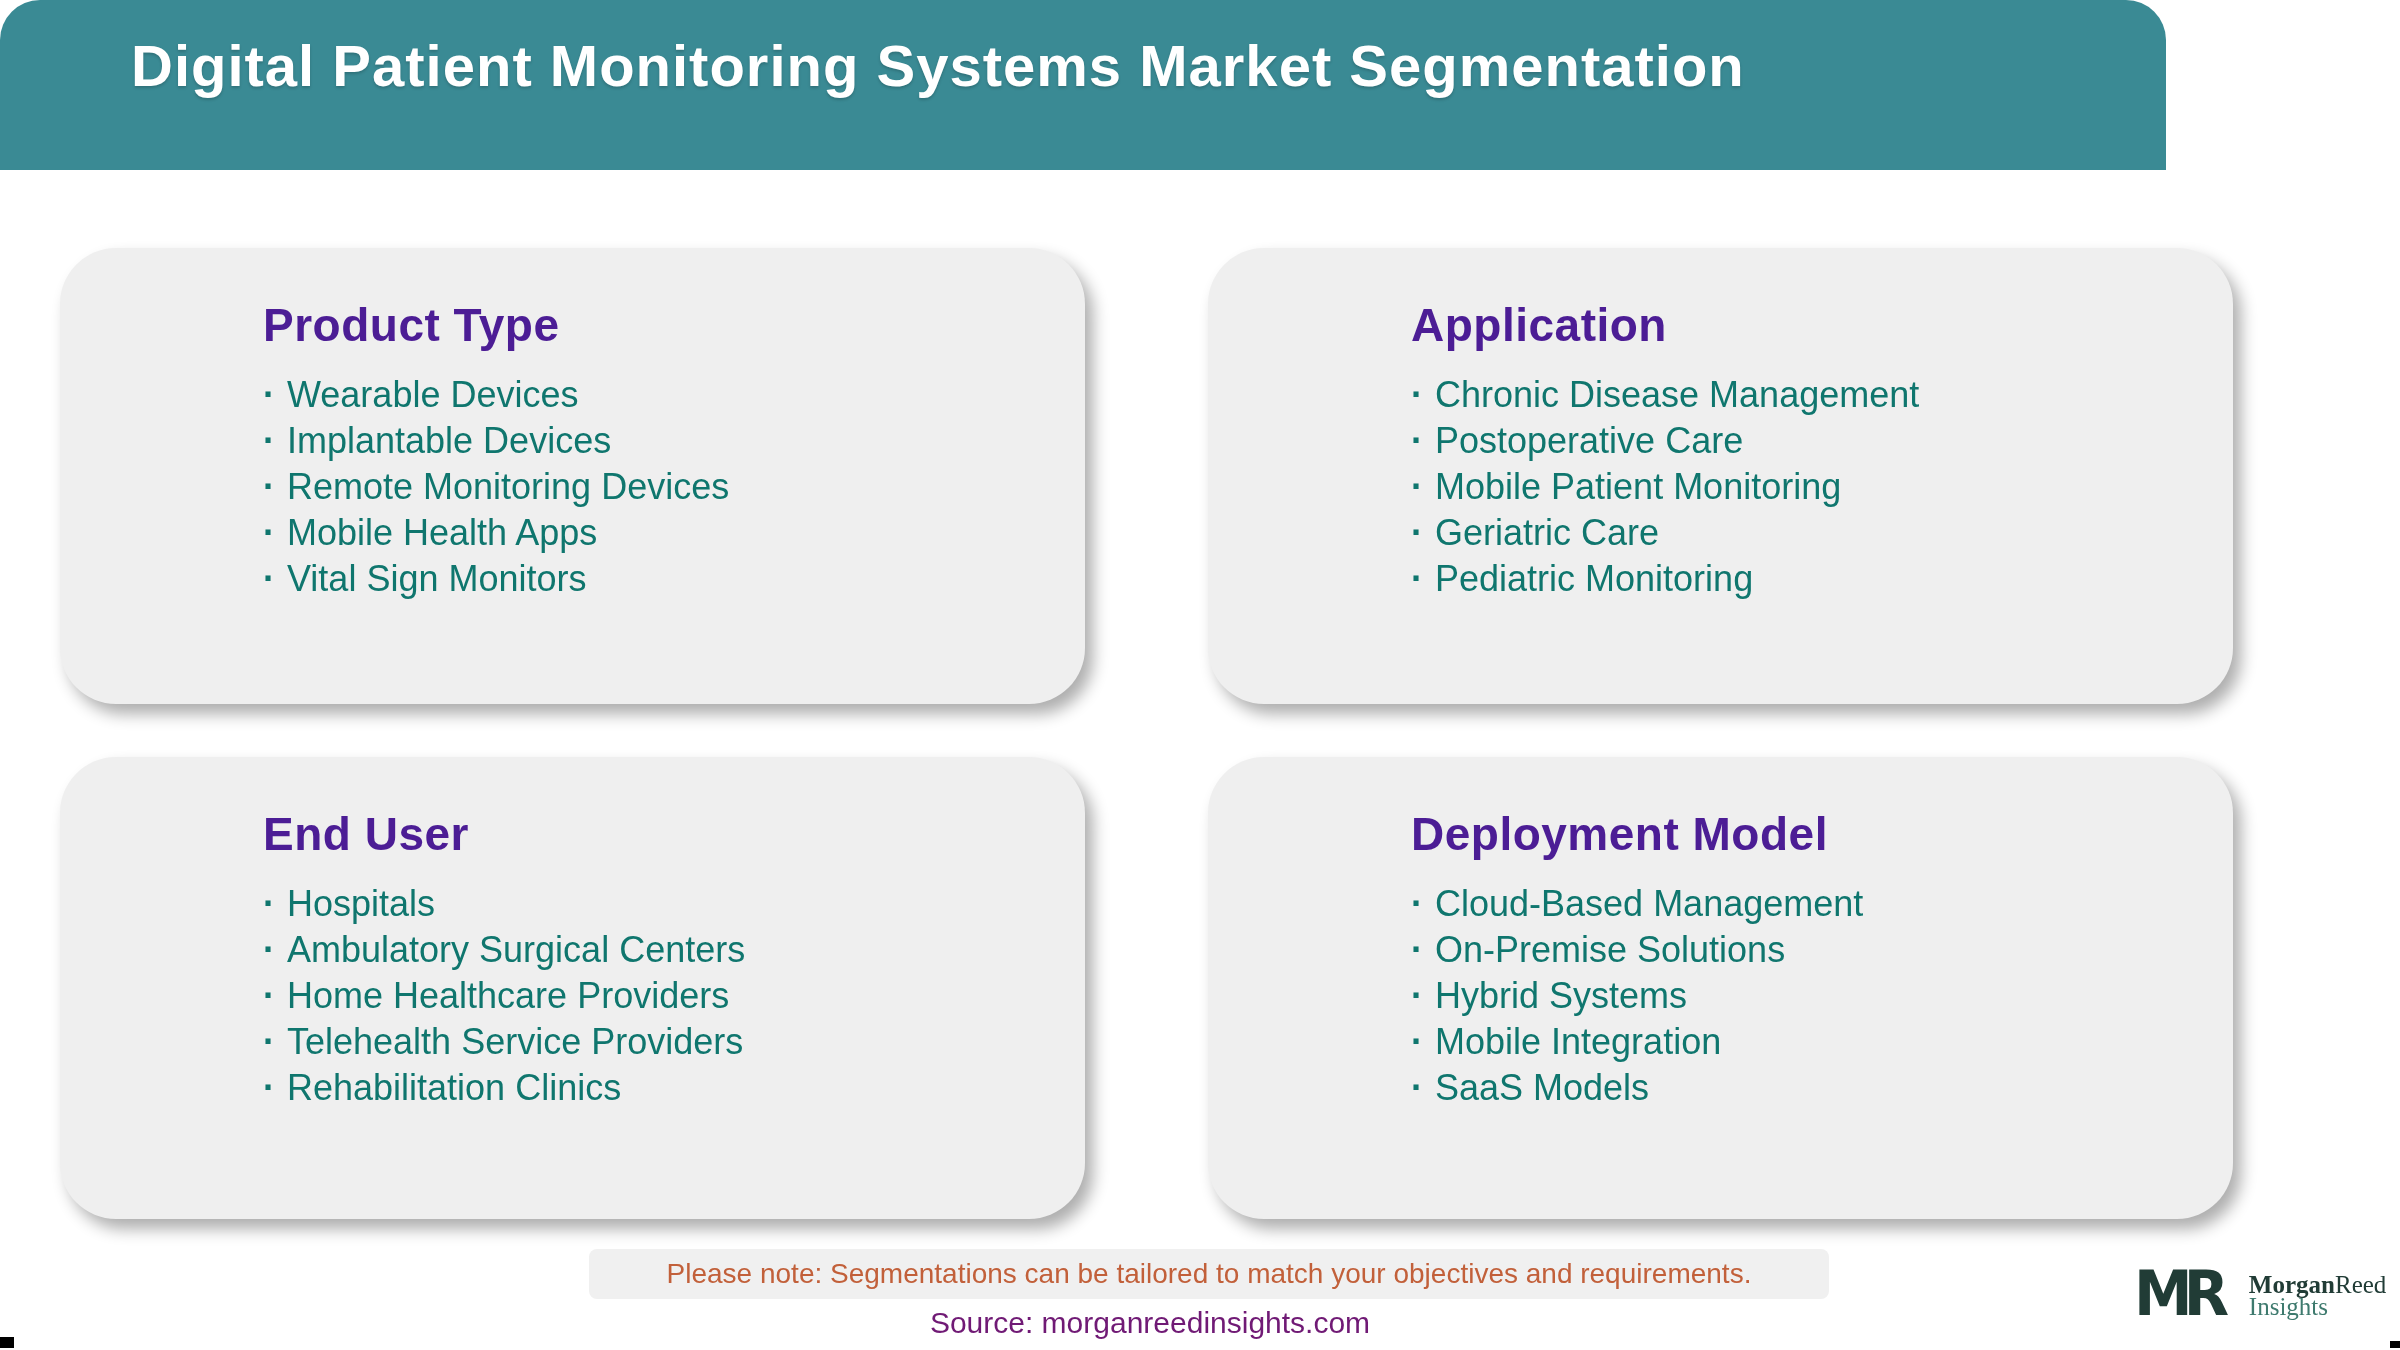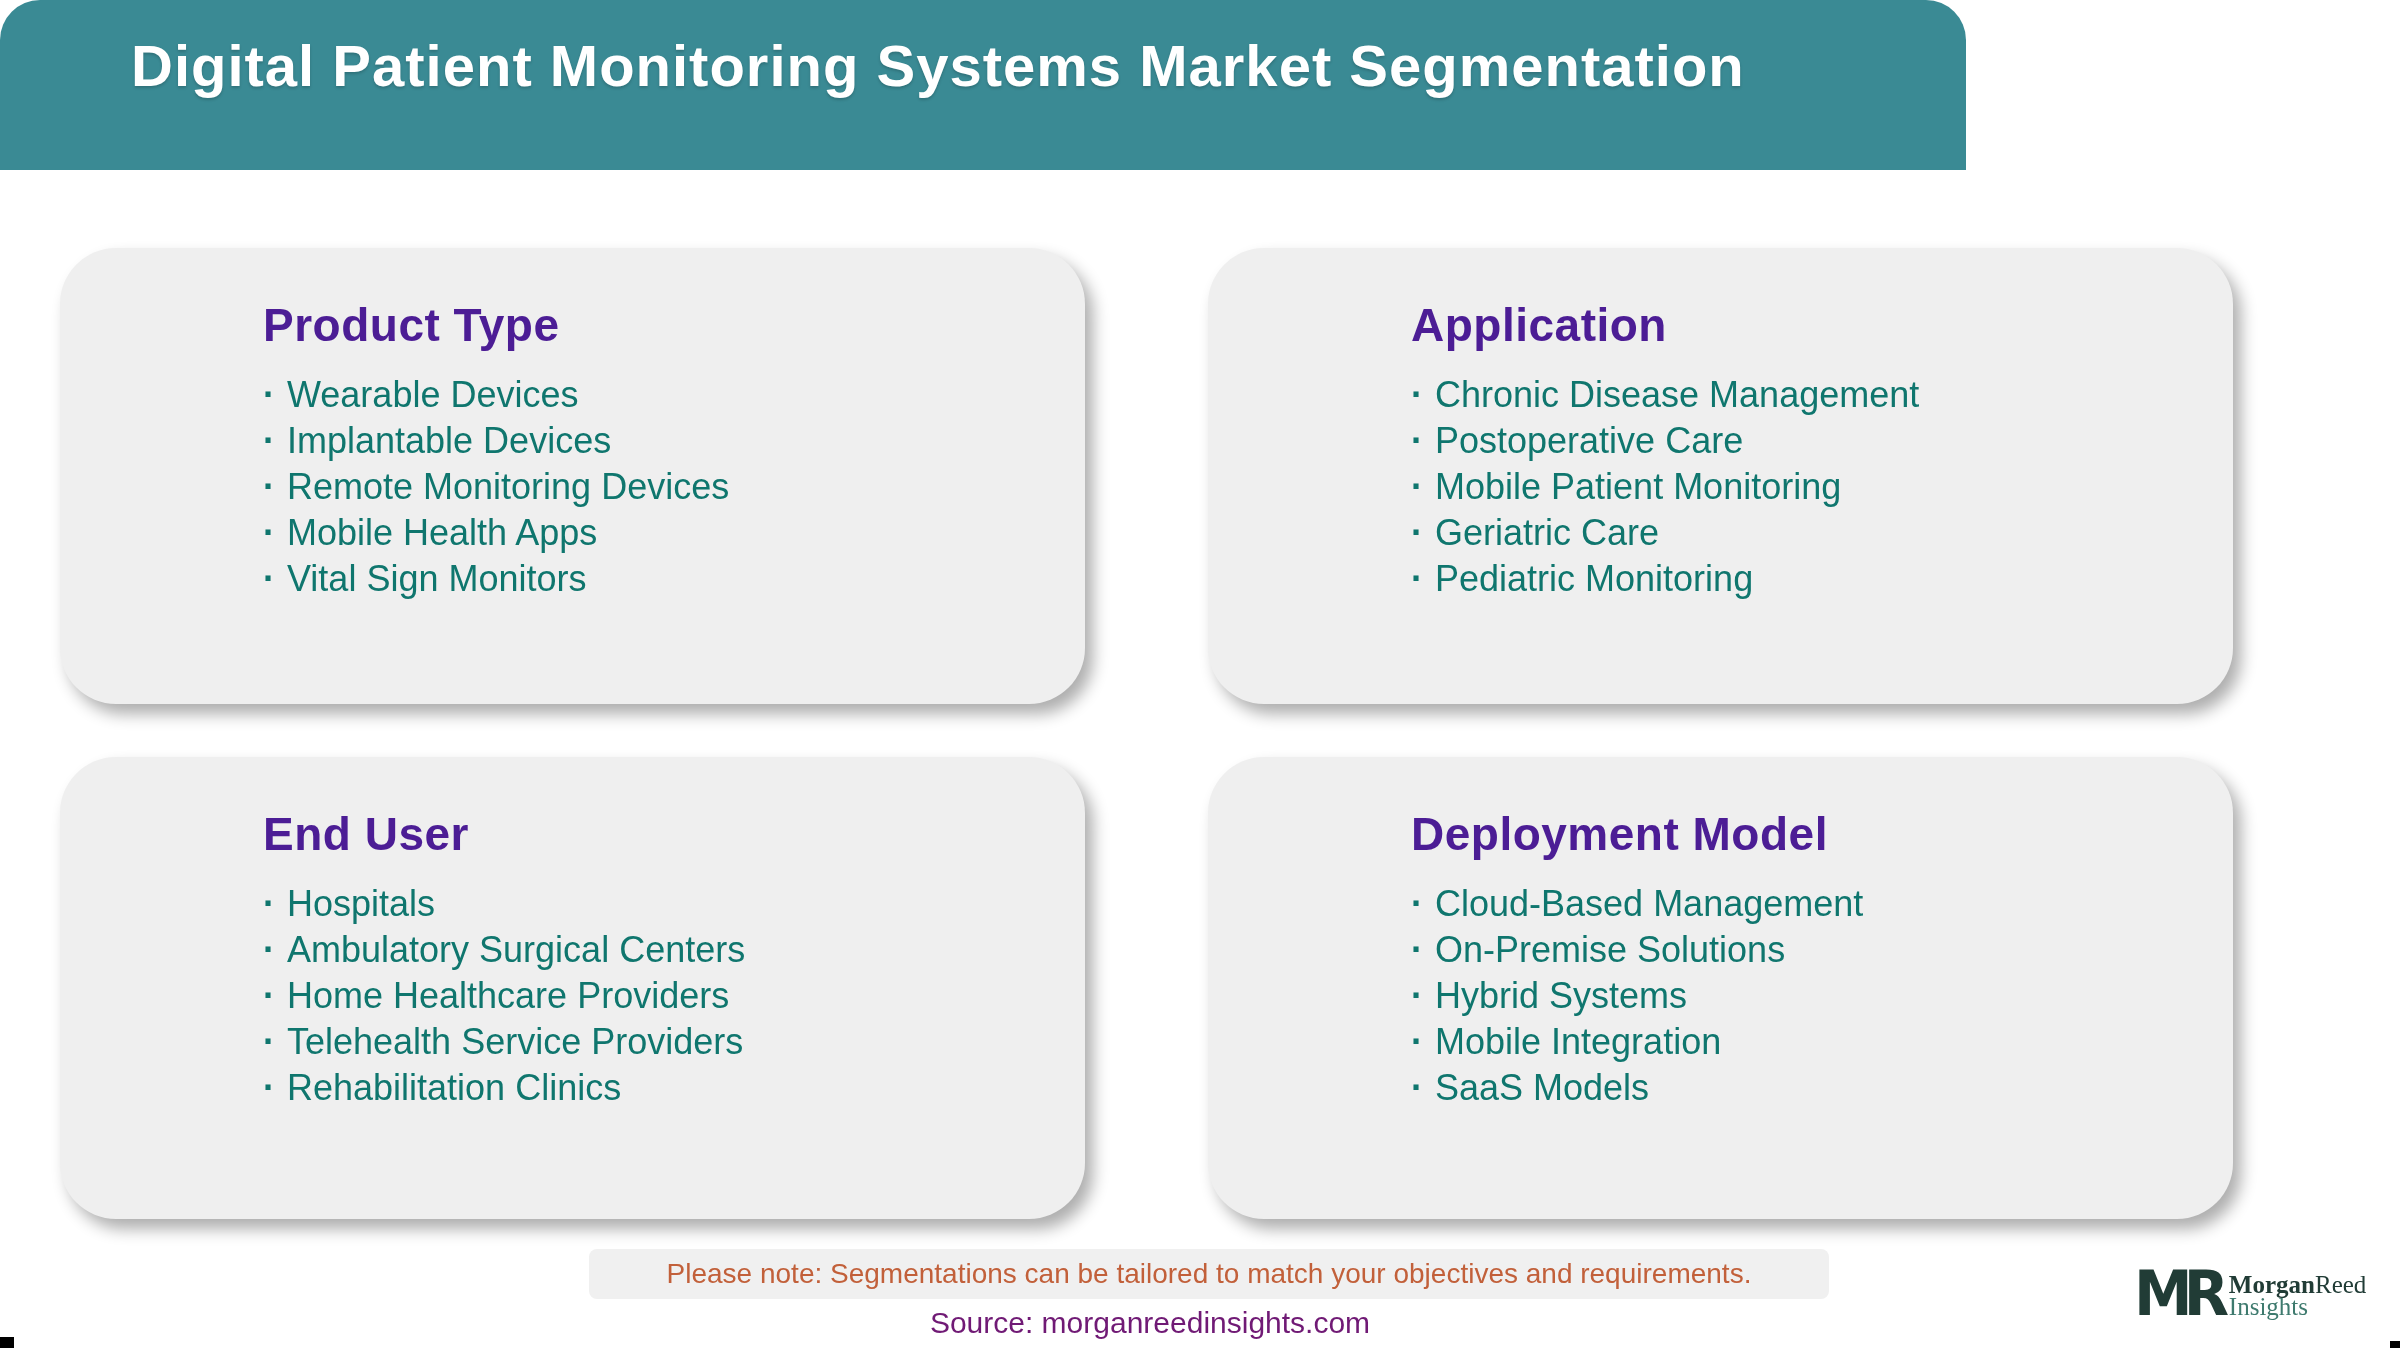--- a/index.html
+++ b/index.html
@@ -7,21 +7,21 @@
     width:2400px; height:1350px;
     position:relative;
     background:#ffffff;
     overflow:hidden;
     font-family:"Liberation Sans", sans-serif;
   }
 
   
   .header {
     position:absolute; left:0; top:0;
-    width:1966px; height:170px;
+    width:2166px; height:170px;
     background:#3a8a94;
     border-radius:40px 40px 0 0;
   }
   .header h1 {
     position:absolute; left:131px; top:33px;
     margin:0;
     font-size:58px; font-weight:700; line-height:1.15;
     color:#ffffff; letter-spacing:1px;
     text-shadow:0 2px 3px rgba(0,0,0,0.18);
   }
@@ -85,21 +85,21 @@
   .logo-mark {
     font-family:"DejaVu Sans", sans-serif;
     font-size:62px; font-weight:800;
     letter-spacing:-0.15em;
     line-height:56px;
     color:#213c36;
     transform:scaleX(0.95);
     transform-origin:left top;
   }
   .logo-text {
-    margin-left:4px; margin-top:8px;
+    margin-left:24px; margin-top:8px;
     font-family:"Liberation Serif", serif;
   }
   .logo-name { font-size:25px; line-height:22px; color:#213c36; white-space:nowrap; }
   .logo-name .bold { font-weight:700; }
   .logo-sub  { font-size:25px; line-height:22px; color:#3e7a6e; }
 
   
   .mark { position:absolute; background:#000; }
   .mark-bl { left:0;     top:1337px; width:14px; height:11px; }
   .mark-br { left:2390px; top:1341px; width:10px; height:7px; }

